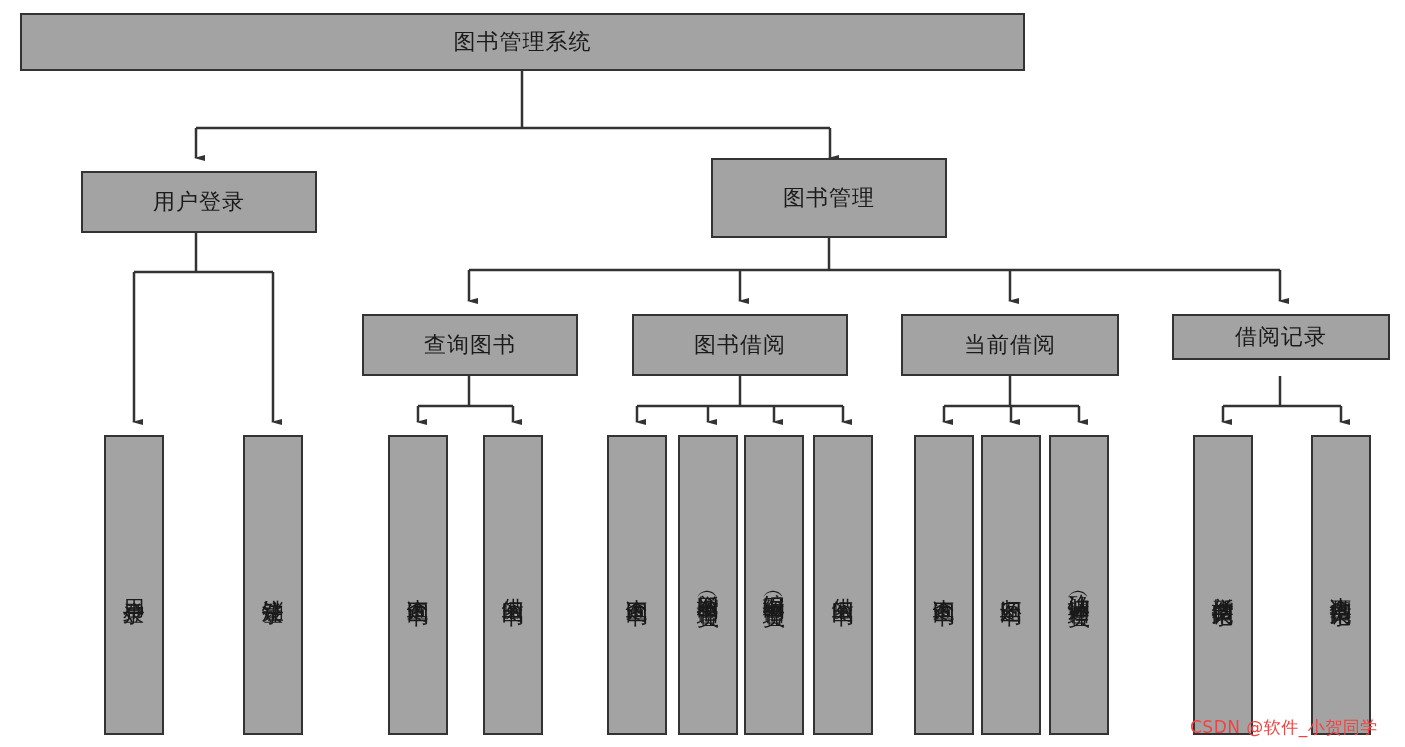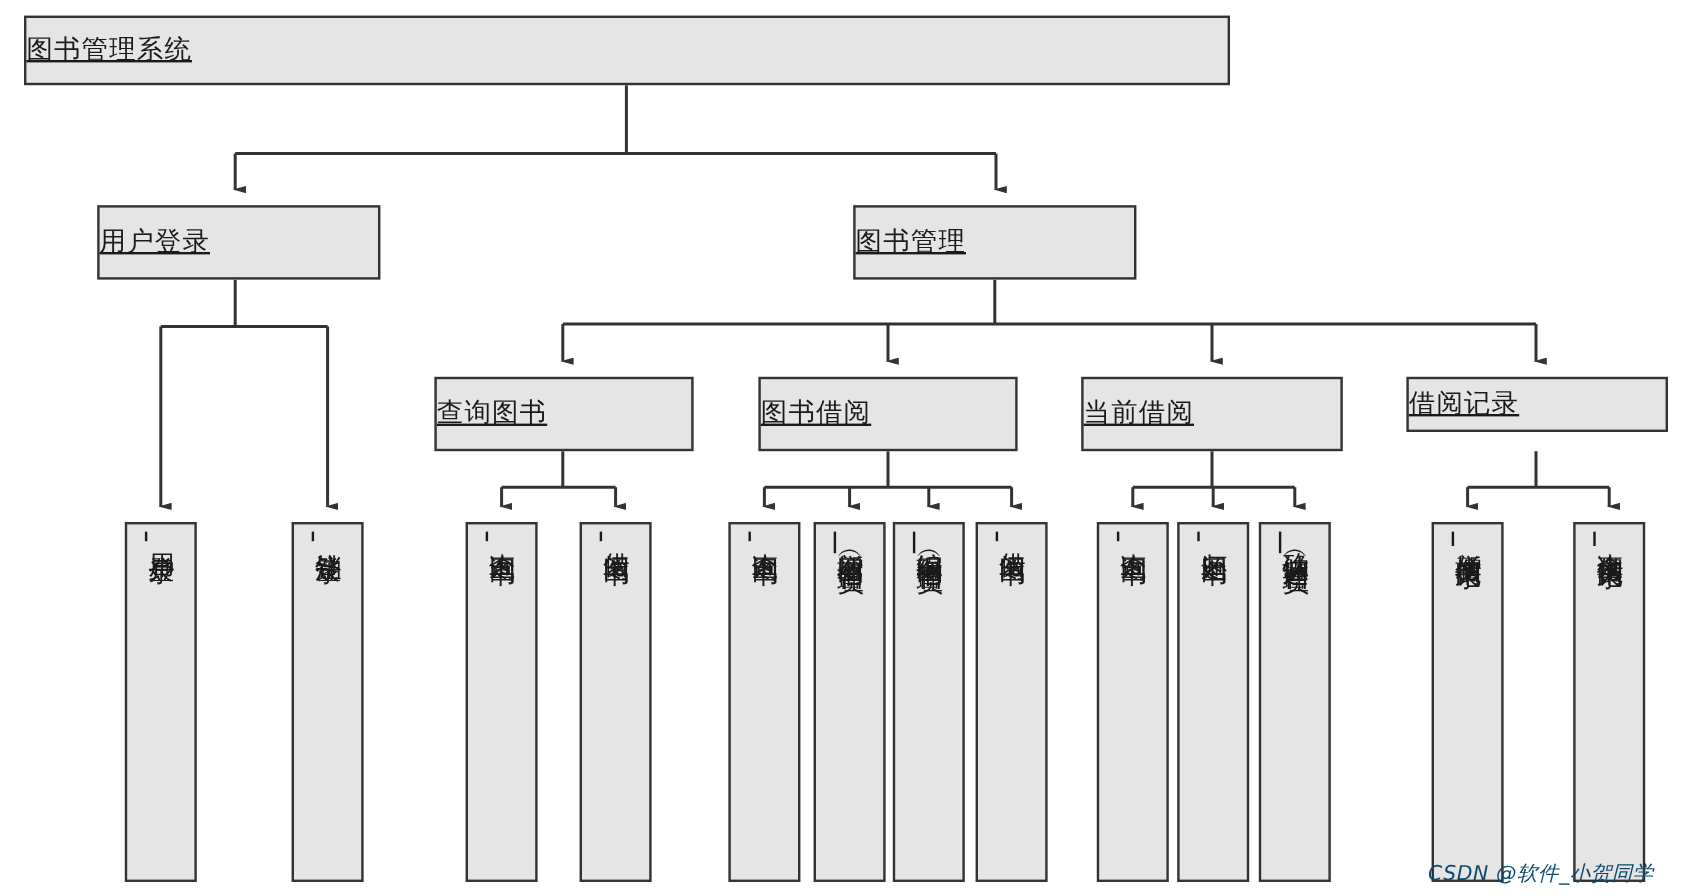--- a/index.html
+++ b/index.html
@@ -22,25 +22,25 @@
     left: 0;
     top: 0;
     width: 1405px;
     height: 747px;
     pointer-events: none;
   }
   .node {
     position: absolute;
     box-sizing: border-box;
     border: 2.5px solid #333333;
-    background: #e5e5e5;
+    background: #a3a3a3;
     display: flex;
     align-items: center;
+    justify-content: center;
     color: #1a1a1a;
-    text-decoration: underline;
   }
   .node.horiz {
     font-size: 22px;
     line-height: 1.2;
     letter-spacing: 1px;
   }
   .node.vert {
     writing-mode: vertical-rl;
     text-orientation: upright;
     font-size: 22px;
@@ -49,25 +49,24 @@
     padding: 6px 0;
     text-align: center;
   }
   .node.vert .vlabel {
     writing-mode: vertical-rl;
     text-orientation: upright;
     display: block;
   }
   .watermark {
     position: absolute;
-    color: #0c4a6e;
+    color: #ef4444;
     font-size: 17px;
     letter-spacing: 0.5px;
     white-space: nowrap;
-    font-style: italic;
   }
 </style>
 </head>
 <body>
 
 <div id="canvas">
 
   <svg id="edges" viewBox="0 0 1405 747" width="1405" height="747">
     <defs>
       <marker id="arrow" markerWidth="10" markerHeight="12" refX="3" refY="9" orient="auto" markerUnits="userSpaceOnUse">
@@ -118,21 +117,21 @@
     </g>
   </svg>
 
   <div class="node horiz" style="left:20px; top:13px; width:1005px; height:58px;">
     <span>图书管理系统</span>
   </div>
 
   <div class="node horiz" style="left:81px; top:171px; width:236px; height:62px;">
     <span>用户登录</span>
   </div>
-  <div class="node horiz" style="left:711px; top:171px; width:236px; height:62px;">
+  <div class="node horiz" style="left:711px; top:158px; width:236px; height:80px;">
     <span>图书管理</span>
   </div>
 
   <div class="node horiz" style="left:362px; top:314px; width:216px; height:62px;">
     <span>查询图书</span>
   </div>
   <div class="node horiz" style="left:632px; top:314px; width:216px; height:62px;">
     <span>图书借阅</span>
   </div>
   <div class="node horiz" style="left:901px; top:314px; width:218px; height:62px;">

